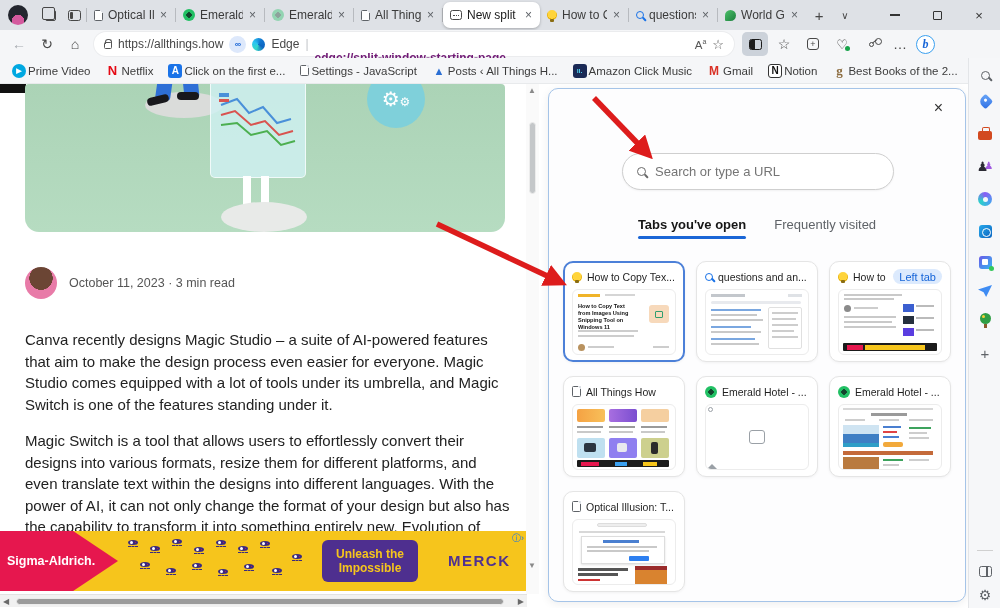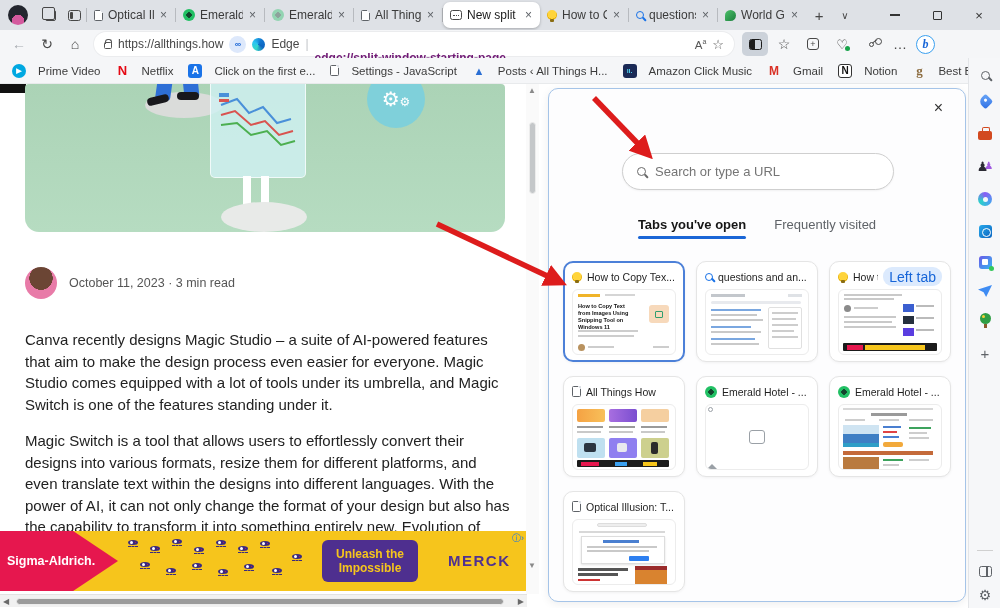--- a/index.html
+++ b/index.html
@@ -59,21 +59,21 @@
   .sq-plus { width:12px; height:12px; border:1.3px solid #474747; border-radius:3px; font-size:9px; display:flex; align-items:center; justify-content:center; color:#474747; }
   .heart-wrap { position:relative; font-size:13px; color:#474747; }
   .heart-wrap::after { content:''; position:absolute; right:-2px; bottom:1px; width:5px; height:5px; border-radius:50%; background:#18a34a; }
   .share-i { width:5px; height:5px; border:1.3px solid #474747; border-radius:50%; position:relative; }
   .share-i::before { content:''; position:absolute; left:5px; top:-5px; width:5px; height:5px; border:1.3px solid #474747; border-radius:50%; }
   .share-i::after { content:''; position:absolute; left:2px; top:-2px; width:5px; height:1.2px; background:#474747; transform:rotate(-38deg); }
   .bing-btn { width:19px; height:19px; border-radius:50%; border:1.6px solid #3aa0f0; background:#fff; display:flex; align-items:center; justify-content:center; font-family:"Liberation Serif",serif; font-style:italic; font-weight:bold; color:#1766d8; font-size:12px; }
 
   
   .bookmarks { position:absolute; top:58px; left:0; width:968px; height:26px; background:#f5f6f8; display:flex; align-items:center; gap:15px; padding:0 12px; font-size:11.5px; color:#3b3b3b; border-bottom:1px solid #e8eaec; }
-  .bm { display:flex; align-items:center; gap:12px; white-space:nowrap; }
+  .bm { display:flex; align-items:center; gap:2px; white-space:nowrap; }
   .bm-ic { width:14px; height:14px; border-radius:3px; display:flex; align-items:center; justify-content:center; font-size:10px; font-weight:bold; flex:none; }
 
   
   .content { position:absolute; top:84px; left:0; width:1000px; height:524px; background:#fff; }
   .black-bar { position:absolute; left:0; top:0; width:26px; height:9px; background:#111; }
   .hero { position:absolute; left:25px; top:0; width:480px; height:148px; border-radius:4px 4px 14px 14px; background:linear-gradient(180deg,#abd3b6,#b6dcc1); overflow:hidden; }
   .hero .shadow { position:absolute; background:#dadcda; border-radius:50%; }
   .hero .leg-b { position:absolute; width:15px; height:30px; background:#2e6fd6; border-radius:0 0 3px 3px; }
   .hero .shoe { position:absolute; width:22px; height:8px; background:#18181c; border-radius:4px; }
   .hero .board { position:absolute; left:185px; top:-6px; width:96px; height:100px; background:rgba(208,240,242,.82); border:1px solid rgba(255,255,255,.7); border-radius:5px; }
@@ -117,21 +117,21 @@
   .search-pill input::placeholder { color:#757575; }
   .ptabs { position:absolute; left:0; top:128px; width:100%; display:flex; justify-content:center; gap:28px; font-size:13px; }
   .ptab-on { color:#161616; font-weight:bold; position:relative; padding-bottom:7px; }
   .ptab-on::after { content:''; position:absolute; left:0; right:0; bottom:0; height:3px; background:#1a66d6; border-radius:2px; }
   .ptab-off { color:#5f6368; padding-bottom:7px; }
   .cards { position:absolute; left:14px; top:172px; display:grid; grid-template-columns:repeat(3,122px); grid-auto-rows:101px; gap:14px 11px; }
   .card { background:#fff; border:1px solid #e5e5e5; border-radius:10px; padding:7px 8px; box-shadow:0 1px 3px rgba(0,0,0,.05); }
   .card.selected { border:2px solid #4c80d8; padding:6px 7px; }
   .chead { display:flex; align-items:center; gap:5px; height:15px; margin-bottom:5px; font-size:10.5px; color:#1f1f1f; }
   .chead .ct { white-space:nowrap; overflow:hidden; flex:1; }
-  .pill { background:#dceafd; color:#1665d8; font-size:14px; padding:1.5px 6px; border-radius:9px; flex:none; }
+  .pill { background:#dceafd; color:#1665d8; font-size:11px; padding:1.5px 6px; border-radius:9px; flex:none; }
   .thumb { height:66px; border:1px solid #ececec; border-radius:6px; background:#fff; position:relative; overflow:hidden; }
   .thumb div { position:absolute; }
   .t2title { font-size:5.6px; font-weight:bold; color:#111; line-height:1.25; width:58px; left:5px; top:13px; }
   .imgph { width:16px; height:14px; border:1.5px solid #9aa0a6; border-radius:3px; position:relative; }
   .imgph::before { content:''; position:absolute; left:2px; top:2px; width:3px; height:3px; border:1px solid #9aa0a6; border-radius:50%; }
   .imgph::after { content:''; position:absolute; left:1px; bottom:0; border-left:5px solid transparent; border-right:5px solid transparent; border-bottom:5px solid #9aa0a6; }
   .pscroll { position:absolute; right:-16px; top:4px; width:9px; height:508px; font-size:8px; color:#9a9a9a; }
   .pscroll .thumbv { position:absolute; top:16px; left:1px; width:6px; height:150px; background:#c9c9c9; border-radius:3px; }
 
   

